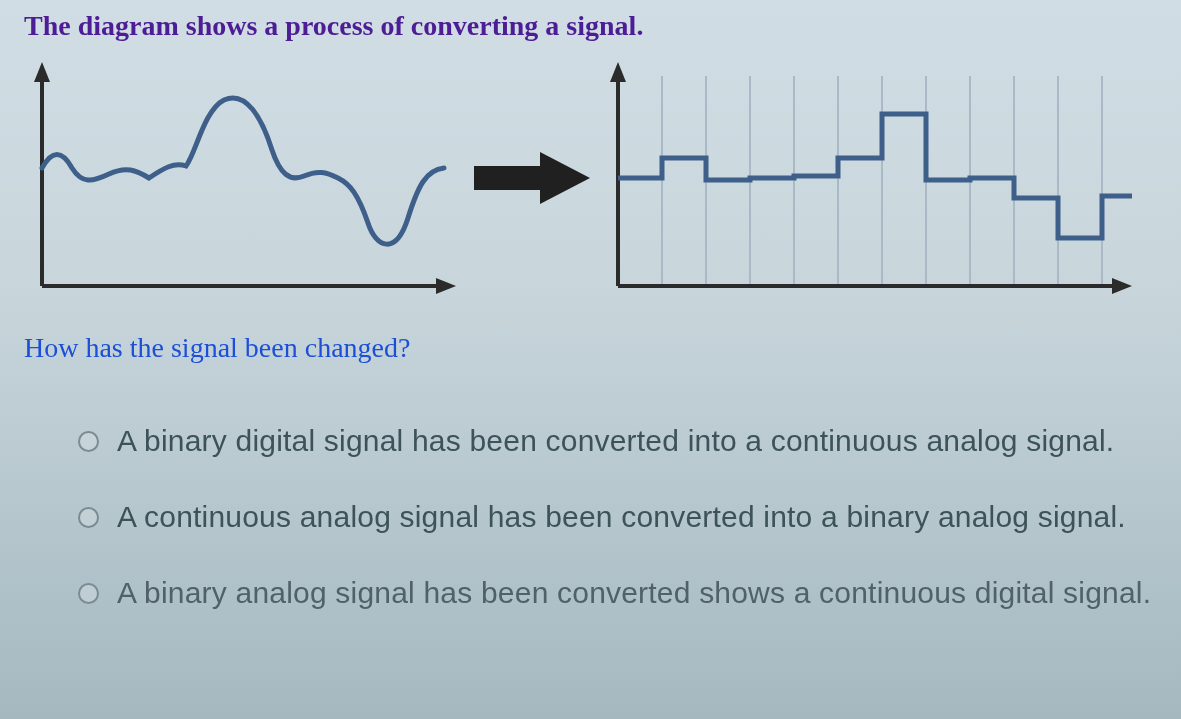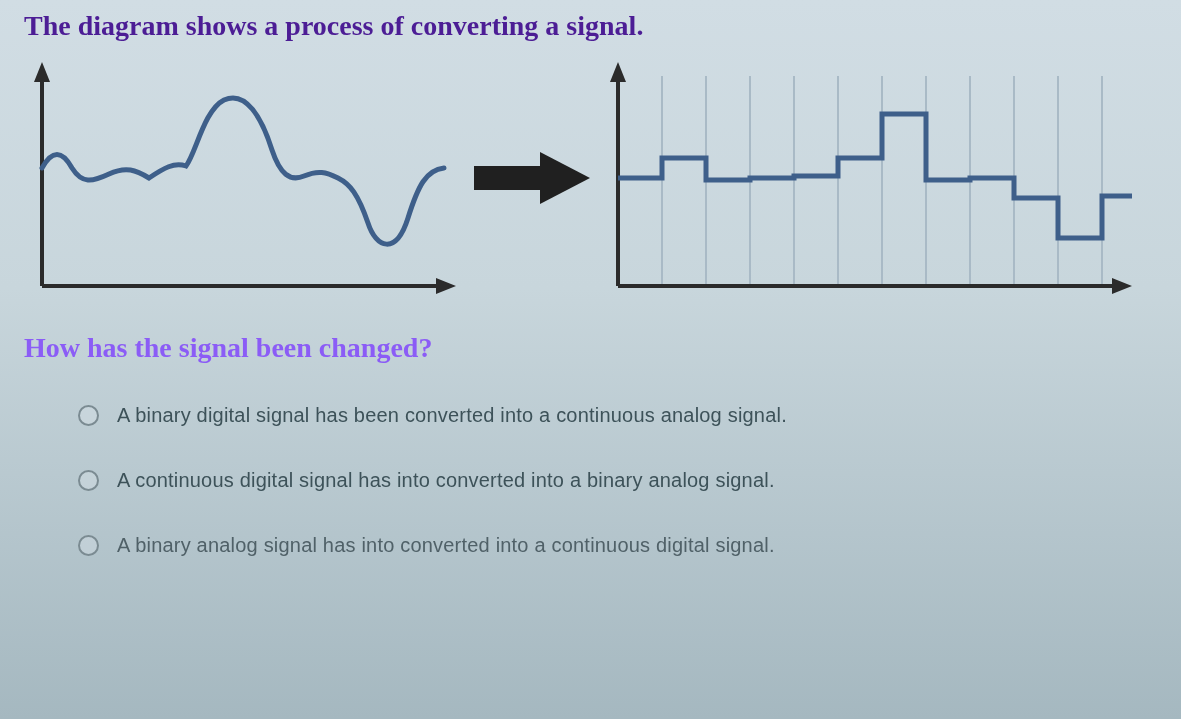--- a/index.html
+++ b/index.html
@@ -28,43 +28,43 @@
       margin: 8px 0 30px 0;
     }
     .chart-box {
       position: relative;
     }
     .arrow-between {
       flex-shrink: 0;
     }
     .question {
       font-size: 28px;
-      font-weight: bold;
-      color: #8b5cf6;
-      margin: 26px 0 40px 0;
+      font-weight: normal;
+      color: #1d4ed8;
+      margin: 26px 0 60px 0;
     }
     .options {
       padding-left: 54px;
     }
     .option-row {
       display: flex;
       align-items: center;
       gap: 18px;
       margin-bottom: 42px;
     }
     .radio {
       width: 21px;
       height: 21px;
       border-radius: 50%;
       border: 2px solid #7b8b92;
       background: rgba(220,230,235,0.35);
       flex-shrink: 0;
     }
     .option-text {
-      font-size: 20px;
+      font-size: 30px;
       font-family: Arial, Helvetica, sans-serif;
       color: #3d5259;
       letter-spacing: 0.2px;
     }
     .option-row:nth-child(3) .option-text {
       color: #506168;
     }
   </style>
 </head>
 <body>
@@ -147,19 +147,19 @@
 
 <div class="question">How has the signal been changed?</div>
 
 <div class="options">
   <div class="option-row">
     <div class="radio"></div>
     <div class="option-text">A binary digital signal has been converted into a continuous analog signal.</div>
   </div>
   <div class="option-row">
     <div class="radio"></div>
-    <div class="option-text">A continuous digital signal has into converted into a binary analog signal.</div>
+    <div class="option-text">A continuous analog signal has been converted into a binary analog signal.</div>
   </div>
   <div class="option-row">
     <div class="radio"></div>
-    <div class="option-text">A binary analog signal has into converted into a continuous digital signal.</div>
+    <div class="option-text">A binary analog signal has been converted shows a continuous digital signal.</div>
   </div>
 </div>
 
 </body></html>

